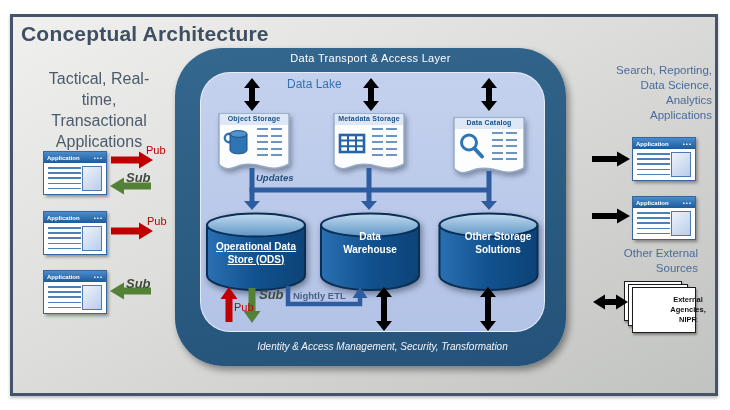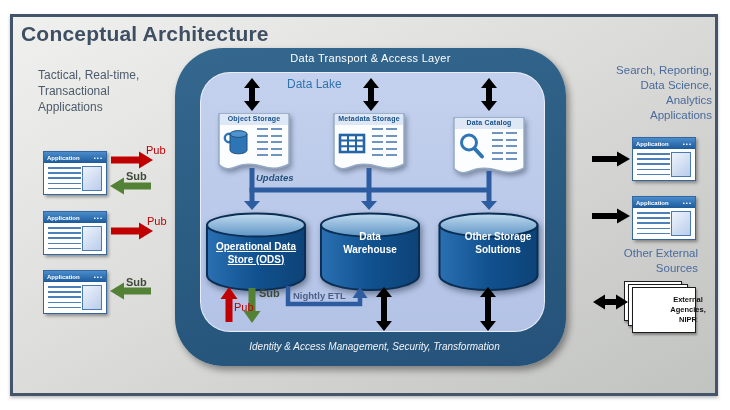--- a/index.html
+++ b/index.html
@@ -9,31 +9,31 @@
   .preline{white-space:pre-line;}
 
   
   .slide-bg{left:10px;top:14px;width:708px;height:382px;box-sizing:border-box;
             border:3px solid #44546a;
             background:linear-gradient(150deg,#f0f0ee 0%,#dddddb 45%,#c1c3c1 100%);
             box-shadow:0 2px 3px rgba(0,0,0,.25);}
   .slide-title{left:21px;top:22px;font-size:21px;font-weight:bold;color:#3f4f63;letter-spacing:.2px;z-index:2;}
 
   
-  .left-heading{left:38px;top:68px;width:122px;font-size:12px;line-height:1.32;color:#4c5b6b;z-index:2;}
+  .left-heading{left:38px;top:68px;width:122px;font-size:16px;line-height:1.32;color:#4c5b6b;z-index:2;text-align:center;}
   .right-heading{left:598px;top:63px;width:114px;text-align:right;font-size:11.5px;line-height:1.3;color:#4a6a9c;z-index:2;}
   .external-heading{left:606px;top:246px;width:92px;text-align:right;font-size:11.5px;line-height:1.3;color:#4a6a9c;z-index:2;}
 
   
   .core{left:175px;top:48px;width:391px;height:318px;border-radius:48px;
         background:linear-gradient(168deg,#35688f 0%,#2a5b81 55%,#25527a 100%);
         box-shadow:3px 4px 7px rgba(0,0,0,.4);z-index:1;}
   .core-top-label{position:absolute;left:0;top:4px;width:100%;text-align:center;
         color:#ffffff;font-size:11px;letter-spacing:.3px;}
-  .core-bottom-label{position:absolute;left:4px;top:293px;width:100%;text-align:center;
+  .core-bottom-label{position:absolute;left:12px;top:293px;width:100%;text-align:center;
         color:#f2f4f8;font-size:10px;font-style:italic;}
   .lake{position:absolute;left:25px;top:24px;width:345px;height:260px;border-radius:30px;
         background:linear-gradient(180deg,#c4d1ee 0%,#b3c3e6 100%);
         border:1px solid rgba(238,243,252,.85);box-sizing:border-box;}
   .lake-label{position:absolute;left:86px;top:4px;font-size:12px;color:#3173ae;}
 
   
   .doc{width:72px;height:62px;z-index:2;filter:drop-shadow(2px 3px 2.5px rgba(30,40,60,.4));}
   .doc svg.shape{position:absolute;left:0;top:0;}
   .doc .head{position:absolute;left:2px;right:2px;top:2px;height:10.5px;background:#dde7f5;
@@ -55,21 +55,21 @@
   .appwin .bar .t{font-size:6px;font-weight:bold;color:#ffffff;line-height:1;}
   .appwin .bar .dots{font-size:6px;color:#ffffff;letter-spacing:1px;line-height:1;}
   .appwin .body{position:relative;height:30px;}
   .appwin .lines{position:absolute;left:4px;top:4px;width:33px;height:23px;
       background:repeating-linear-gradient(to bottom,#4d7fb8 0 1.6px,rgba(0,0,0,0) 1.6px 5.2px);}
   .appwin .pane{position:absolute;right:4px;top:2.5px;width:20px;height:25px;
       background:linear-gradient(135deg,#eef3fc,#b9cdeb);border:1.2px solid #4a7ab0;box-sizing:border-box;}
 
   
   .pub-label{font-size:11px;font-weight:normal;color:#c00000;z-index:6;margin-left:32px;}
-  .sub-label{font-size:11px;font-weight:bold;color:#3e4a39;z-index:6;}
+  .sub-label{font-size:13px;font-weight:bold;color:#3e4a39;z-index:6;font-style:italic;}
   .updates-label{left:256px;top:172px;font-size:9.5px;font-weight:600;font-style:italic;color:#1f4e79;z-index:4;}
   .nightly-label{left:293px;top:290px;font-size:9.5px;font-weight:600;color:#4a5f88;z-index:6;}
 
   
   .extdocs{left:624px;top:281px;width:74px;height:52px;z-index:2;}
   .sheet{position:absolute;background:#ffffff;border:1.5px solid #1c1c1c;box-sizing:border-box;
          box-shadow:1px 1.5px 2px rgba(0,0,0,.35);}
   .sheet.s3{left:0;top:0;width:58px;height:40px;}
   .sheet.s2{left:4px;top:3px;width:60px;height:42px;}
   .sheet.s1{left:8px;top:6px;width:64px;height:46px;display:flex;align-items:center;justify-content:center;

